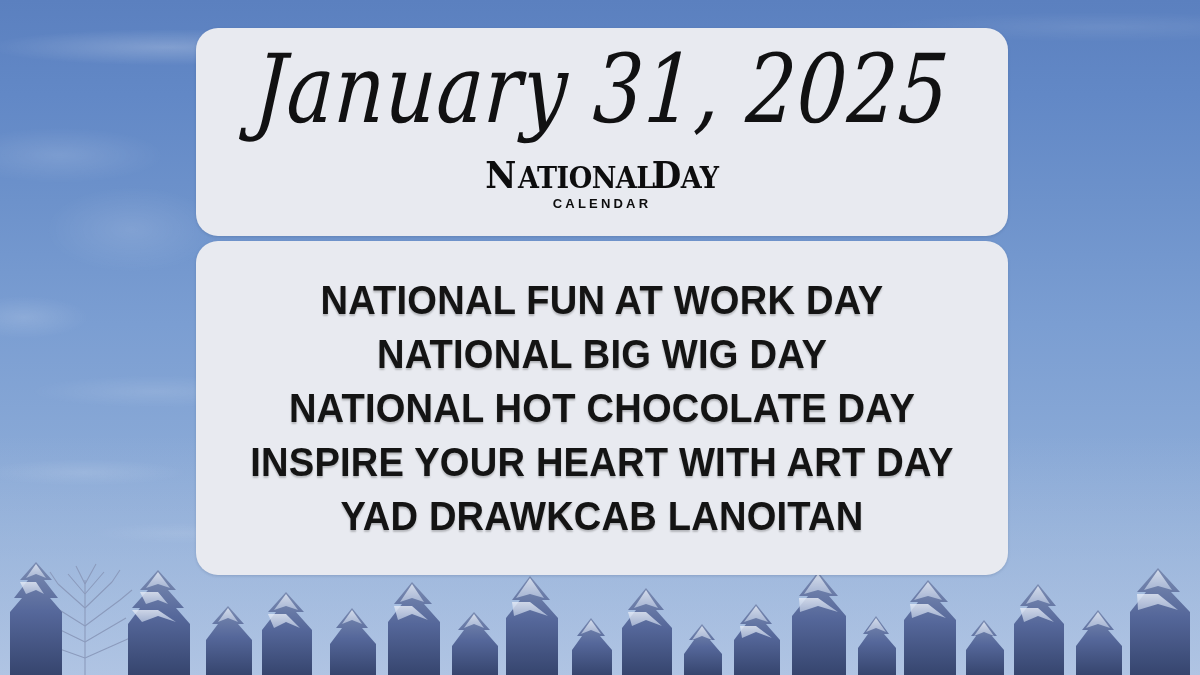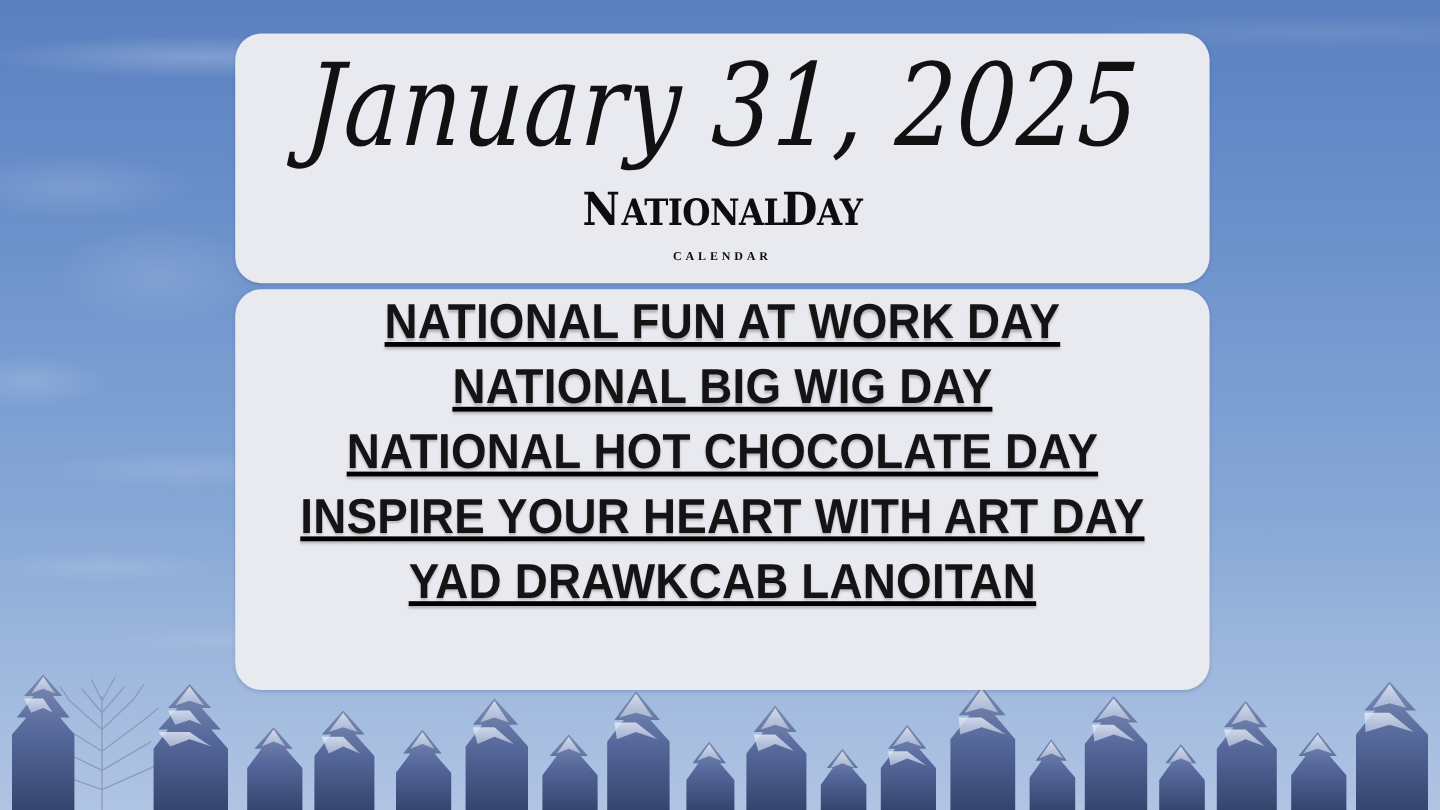--- a/index.html
+++ b/index.html
@@ -75,23 +75,22 @@
     display:flex;
     flex-direction:column;
     align-items:center;
     justify-content:flex-start;
     padding-top:4px;
   }
   #card-days {
     top:241px;
     height:334px;
     display:flex;
-    align-items:flex-start;
+    align-items:center;
     justify-content:center;
-    text-decoration:underline;
   }
 
   
   .date-text {
     font-family:"DejaVu Serif", serif;
     font-style:italic;
     font-weight:400;
     font-size:78px;
     line-height:1.0;
     color:#111112;
@@ -117,24 +116,24 @@
     letter-spacing:-.5px;
     color:#0d0d0e;
     display:flex;
     align-items:baseline;
     transform:scaleY(1.12);
   }
   .logo-main .cap { font-size:34px; }
   .logo-main .nat { margin-right:2px; }
   .logo-main .day { margin-left:-3px; }
   .logo-sub {
-    margin-top:18px;
-    font-family:Liberation Serif, serif;
+    margin-top:5px;
+    font-family:Liberation Sans, sans-serif;
     font-weight:700;
-    font-size:10px;
+    font-size:13px;
     letter-spacing:3.2px;
     color:#0d0d0e;
   }
 
   
   .days {
     width:100%;
     text-align:center;
     color:#141414;
     font-family:"Liberation Sans", sans-serif;

